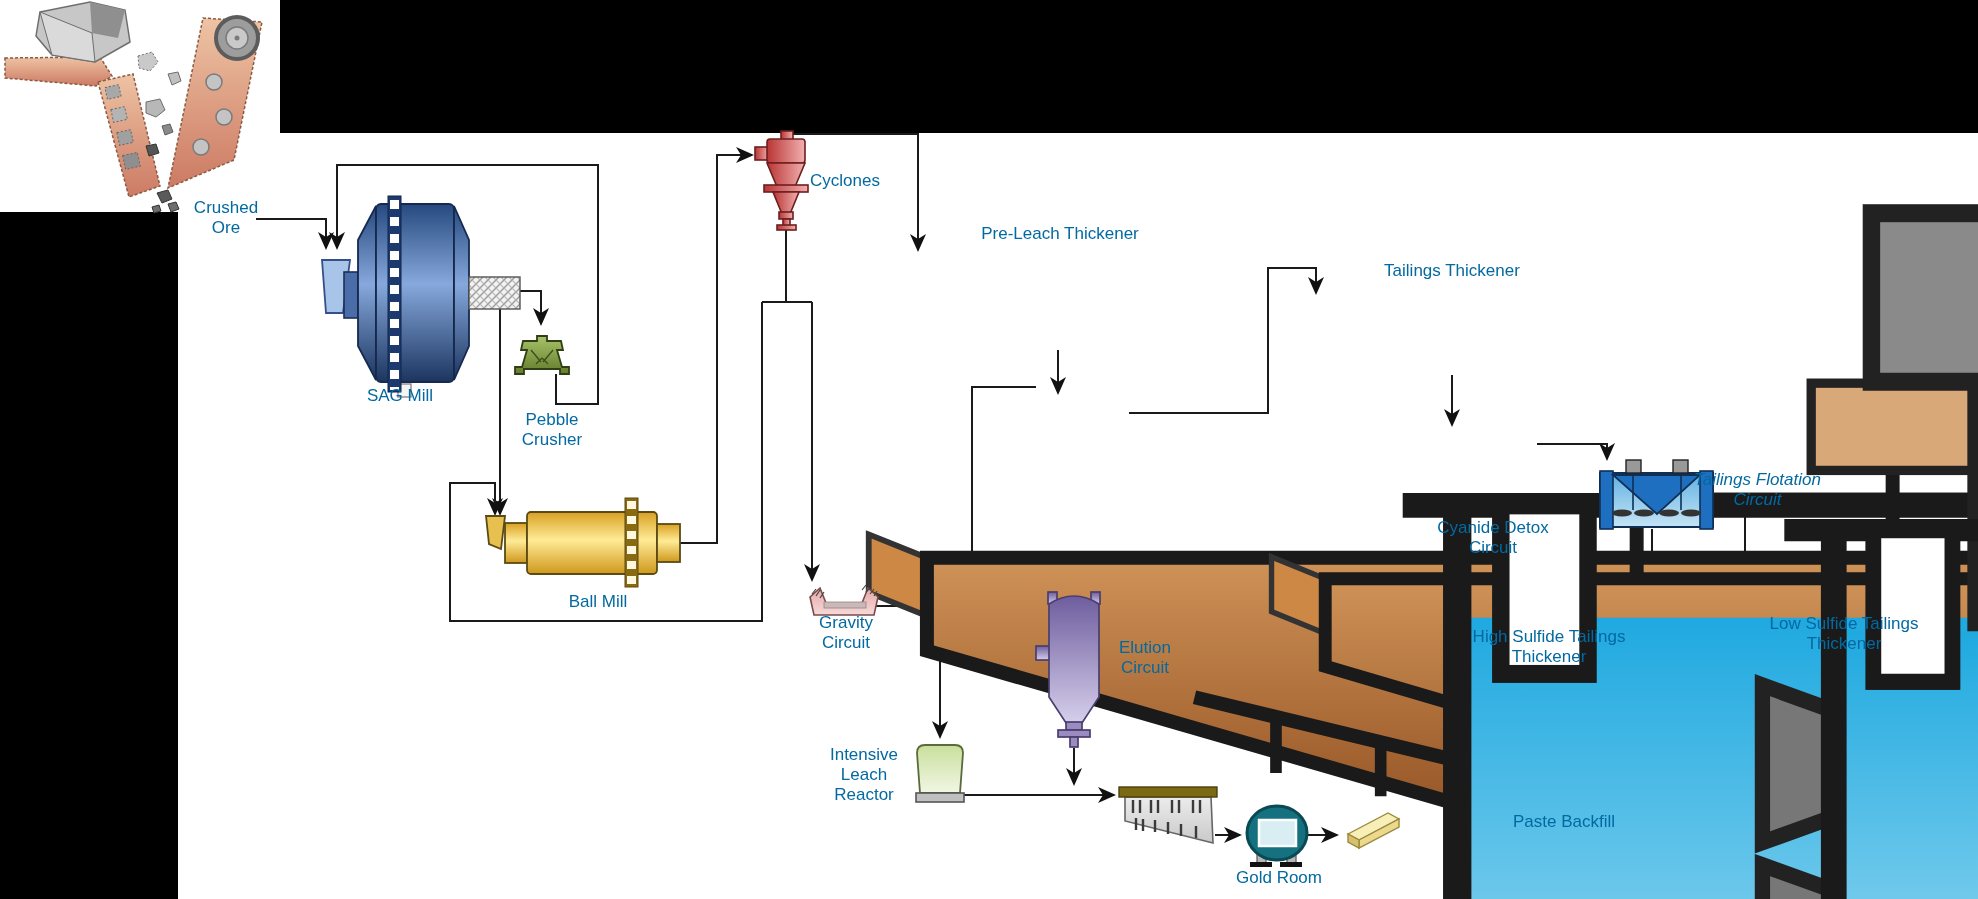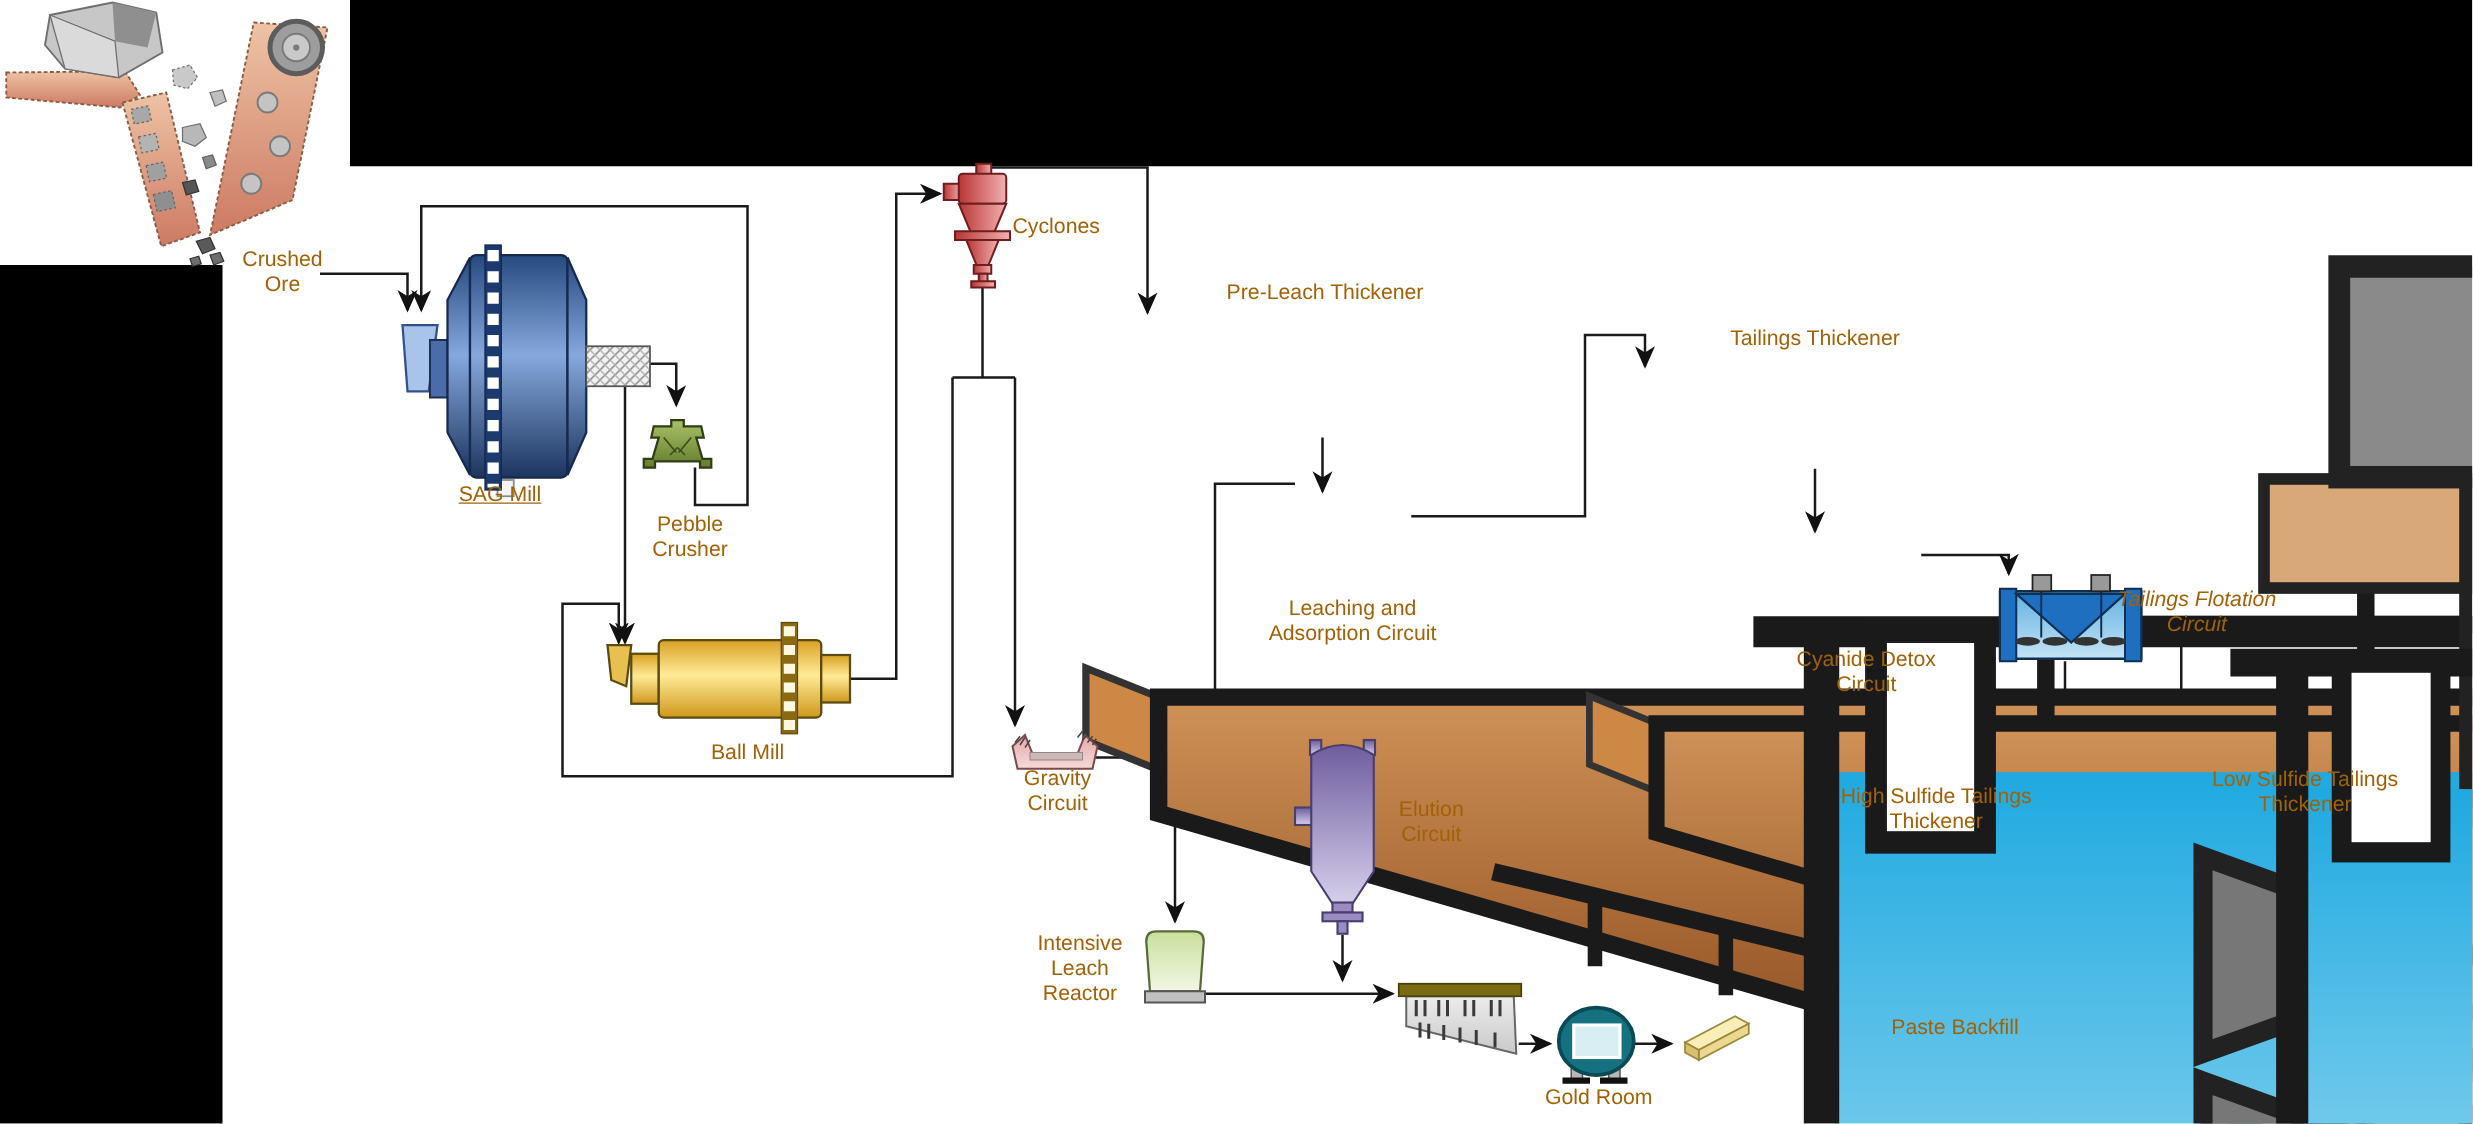--- a/index.html
+++ b/index.html
@@ -2,21 +2,21 @@
 <html><head>
 <meta charset="utf-8">
 <style>
   html,body{margin:0;padding:0;background:#ffffff;}
   #stage{position:relative;width:1978px;height:899px;background:#ffffff;overflow:hidden;
          font-family:"Liberation Sans", sans-serif;}
   .blackbar{position:absolute;background:#000000;}
   #topbar{left:280px;top:0;width:1698px;height:133px;}
   #leftbar{left:0;top:212px;width:178px;height:687px;}
   svg.layer{position:absolute;left:0;top:0;}
-  .lbl{position:absolute;color:#a16207;font-size:17px;line-height:1.18;
+  .lbl{position:absolute;color:#0369a1;font-size:17px;line-height:1.18;
        white-space:pre-line;text-align:center;}
   .lbl.left{text-align:left;}
 </style>
 </head>
 <body>
 
 <div id="stage">
 
   <div id="topbar" class="blackbar"></div>
   <div id="leftbar" class="blackbar"></div>
@@ -272,28 +272,26 @@
 
     <g stroke="#9a8a3a" stroke-width="1.4">
       <polygon points="1348,834 1388,813 1399,819 1359,840" fill="#f8eeb8"></polygon>
       <polygon points="1359,840 1399,819 1399,827 1359,848" fill="#ecd88e"></polygon>
       <polygon points="1348,834 1359,840 1359,848 1348,842" fill="#d9c070"></polygon>
     </g>
   </svg>
 
   <div class="lbl" style="left:170px;top:198px;width:112px;">Crushed
 Ore</div>
-  <div class="lbl" style="left:340px;top:386px;width:120px;text-decoration:underline;">SAG Mill</div>
+  <div class="lbl" style="left:340px;top:386px;width:120px;">SAG Mill</div>
   <div class="lbl" style="left:494px;top:410px;width:116px;">Pebble
 Crusher</div>
   <div class="lbl" style="left:540px;top:592px;width:116px;">Ball Mill</div>
   <div class="lbl left" style="left:810px;top:171px;width:110px;">Cyclones</div>
   <div class="lbl" style="left:940px;top:224px;width:240px;">Pre-Leach Thickener</div>
-  <div class="lbl" style="left:972px;top:477px;width:220px;">Leaching and
-Adsorption Circuit</div>
   <div class="lbl" style="left:1332px;top:261px;width:240px;">Tailings Thickener</div>
   <div class="lbl" style="left:1408px;top:506px;width:170px;margin-top:12px;">Cyanide Detox
 Circuit</div>
   <div class="lbl" style="left:1660px;top:470px;width:195px;font-style:italic;">Tailings Flotation
 Circuit</div>
   <div class="lbl" style="left:790px;top:613px;width:112px;">Gravity
 Circuit</div>
   <div class="lbl" style="left:1096px;top:638px;width:98px;">Elution
 Circuit</div>
   <div class="lbl" style="left:813px;top:745px;width:102px;">Intensive

